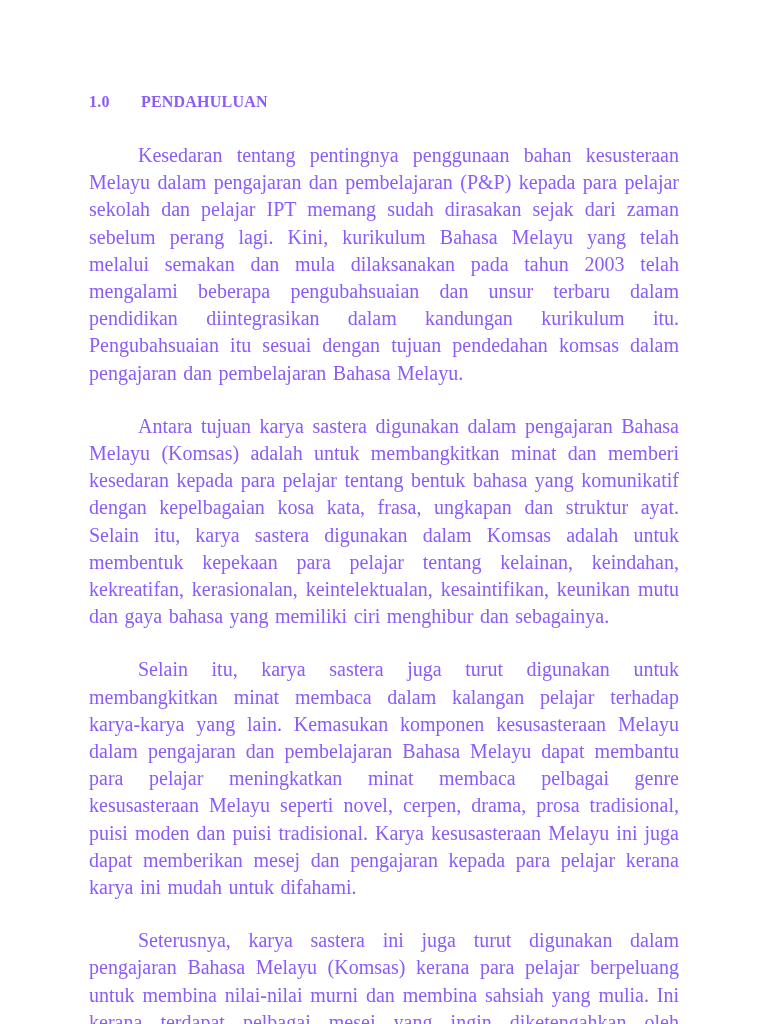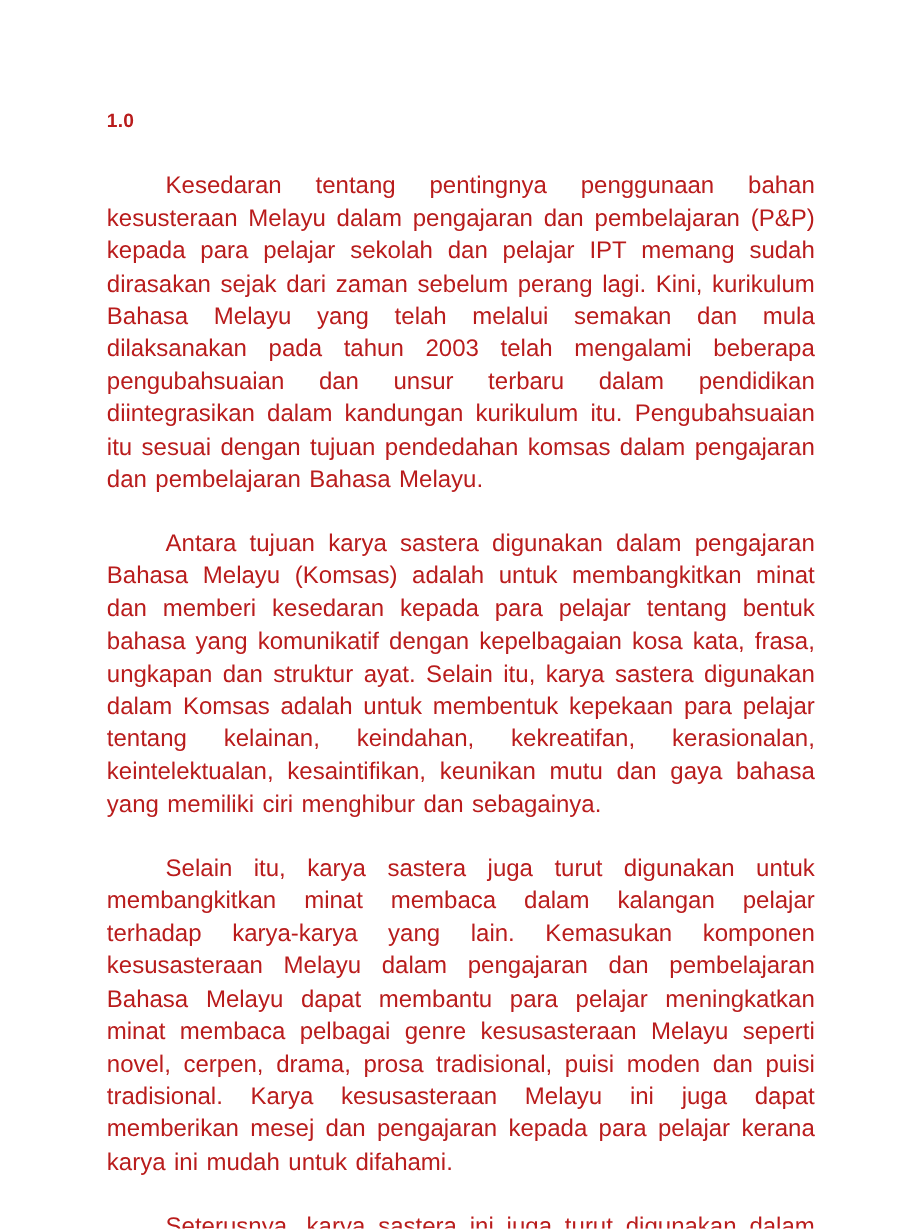--- a/index.html
+++ b/index.html
@@ -6,22 +6,22 @@
     margin: 0;
     padding: 0;
     background: #ffffff;
   }
   .page {
     position: relative;
     width: 768px;
     height: 1024px;
     background: #ffffff;
     overflow: hidden;
-    font-family: Liberation Sans, sans-serif;
-    color: #b91c1c;
+    font-family: Liberation Serif, serif;
+    color: #8b5cf6;
   }
   .content {
     position: absolute;
     left: 89px;
     top: 88px;
     width: 590px;
   }
   .heading {
     display: flex;
     font-weight: 700;
@@ -47,20 +47,21 @@
   }
 </style>
 </head>
 <body>
 
 <div class="page">
   <div class="content">
 
     <div class="heading">
       <span class="h-num">1.0</span>
+      <span class="h-title">PENDAHULUAN</span>
     </div>
 
     <p class="body-paragraph">Kesedaran tentang pentingnya penggunaan bahan kesusteraan Melayu dalam pengajaran dan pembelajaran (P&amp;P) kepada para pelajar sekolah dan pelajar IPT memang sudah dirasakan sejak dari zaman sebelum perang lagi. Kini, kurikulum Bahasa Melayu yang telah melalui semakan dan mula dilaksanakan pada tahun 2003 telah mengalami beberapa pengubahsuaian dan unsur terbaru dalam pendidikan diintegrasikan dalam kandungan kurikulum itu. Pengubahsuaian itu sesuai dengan tujuan pendedahan komsas dalam pengajaran dan pembelajaran Bahasa Melayu.</p>
 
     <p class="body-paragraph">Antara tujuan karya sastera digunakan dalam pengajaran Bahasa Melayu (Komsas) adalah untuk membangkitkan minat dan memberi kesedaran kepada para pelajar tentang bentuk bahasa yang komunikatif dengan kepelbagaian kosa kata, frasa, ungkapan dan struktur ayat. Selain itu, karya sastera digunakan dalam Komsas adalah untuk membentuk kepekaan para pelajar tentang kelainan, keindahan, kekreatifan, kerasionalan, keintelektualan, kesaintifikan, keunikan mutu dan gaya bahasa yang memiliki ciri menghibur dan sebagainya.</p>
 
     <p class="body-paragraph">Selain itu, karya sastera juga turut digunakan untuk membangkitkan minat membaca dalam kalangan pelajar terhadap karya-karya yang lain. Kemasukan komponen kesusasteraan Melayu dalam pengajaran dan pembelajaran Bahasa Melayu dapat membantu para pelajar meningkatkan minat membaca pelbagai genre kesusasteraan Melayu seperti novel, cerpen, drama, prosa tradisional, puisi moden dan puisi tradisional. Karya kesusasteraan Melayu ini juga dapat memberikan mesej dan pengajaran kepada para pelajar kerana karya ini mudah untuk difahami.</p>
 
     <p class="body-paragraph">Seterusnya, karya sastera ini juga turut digunakan dalam pengajaran Bahasa Melayu (Komsas) kerana para pelajar berpeluang untuk membina nilai-nilai murni dan membina sahsiah yang mulia. Ini kerana terdapat pelbagai mesej yang ingin diketengahkan oleh pengkarya yang lebih cenderung kepada aspek nilai-nilai murni dan pengajaran. Keadaan ini sudah pasti sedikit sebanyak akan memberikan kesan kepada pembaca untuk membentuk akhlak yang baik.</p>
 

